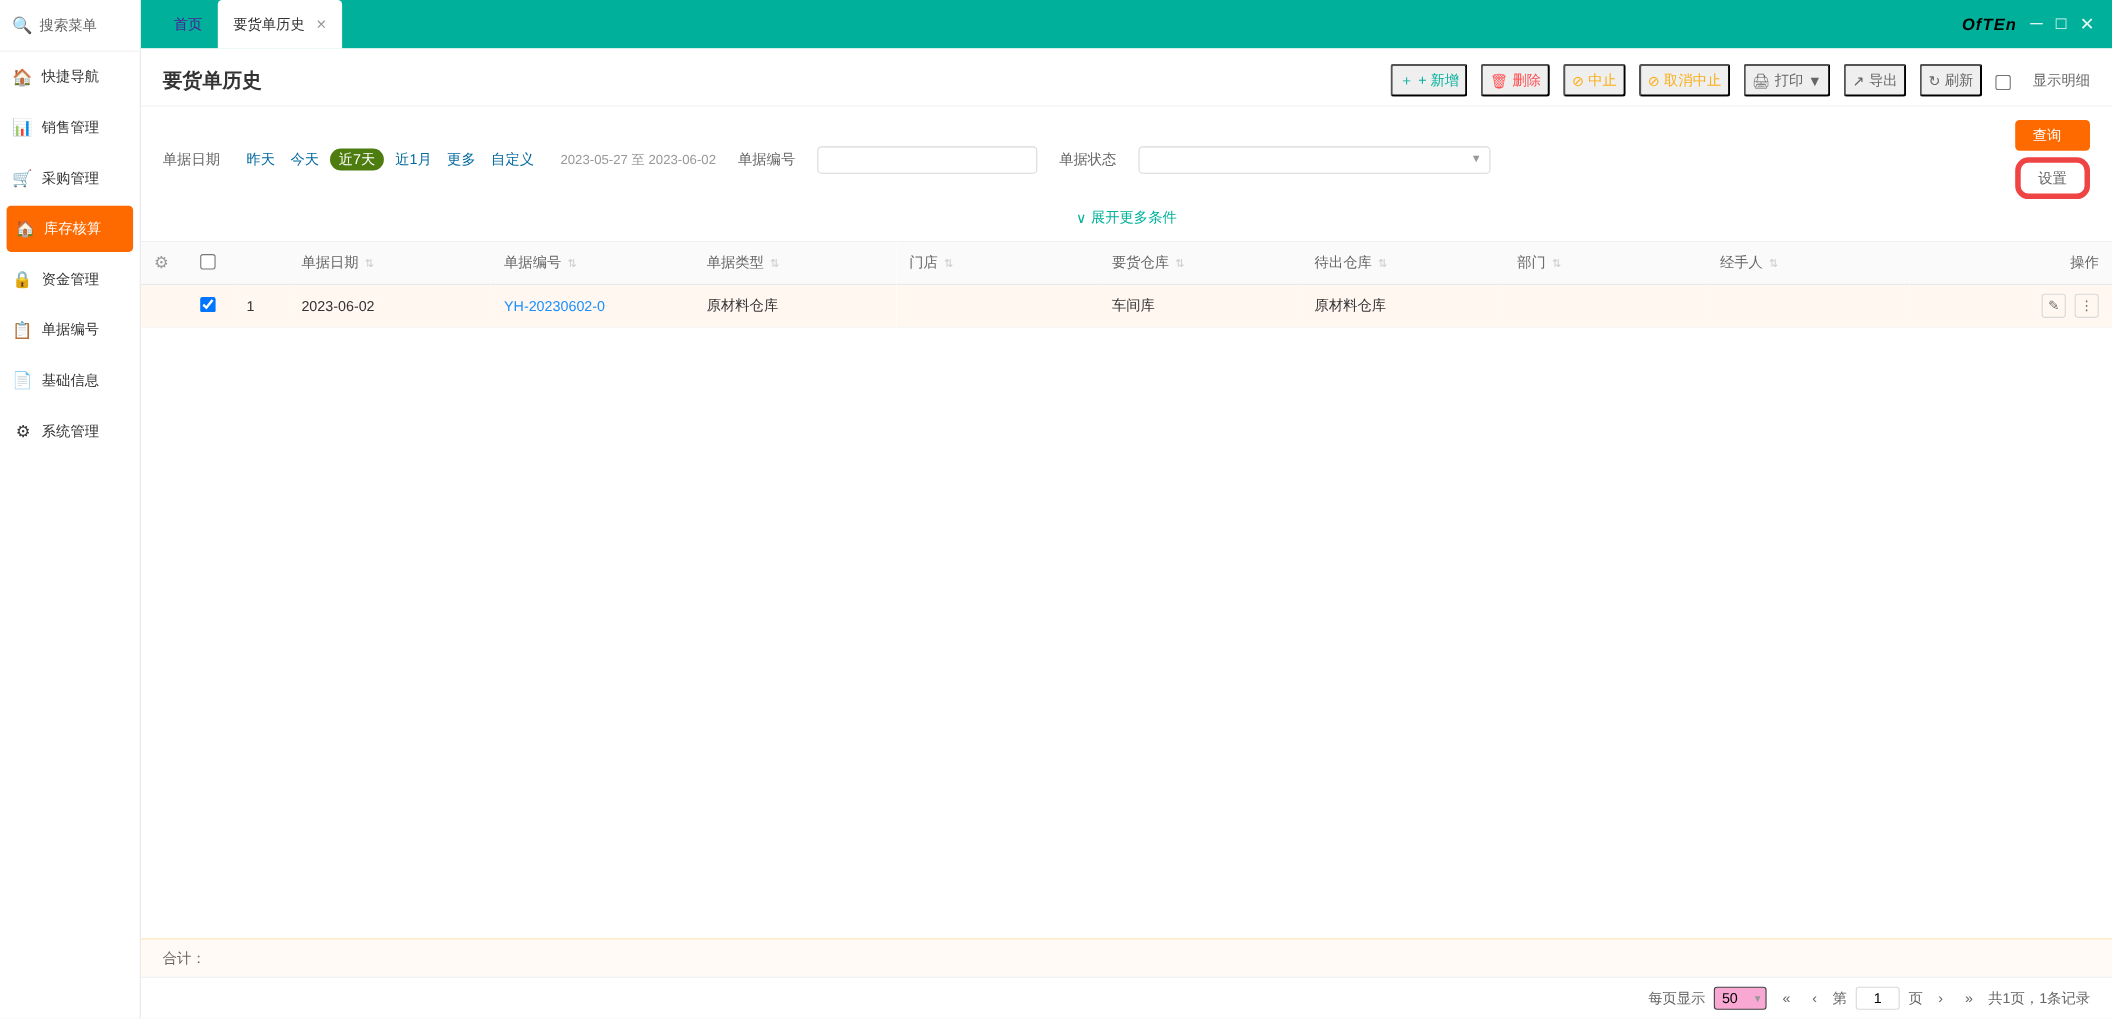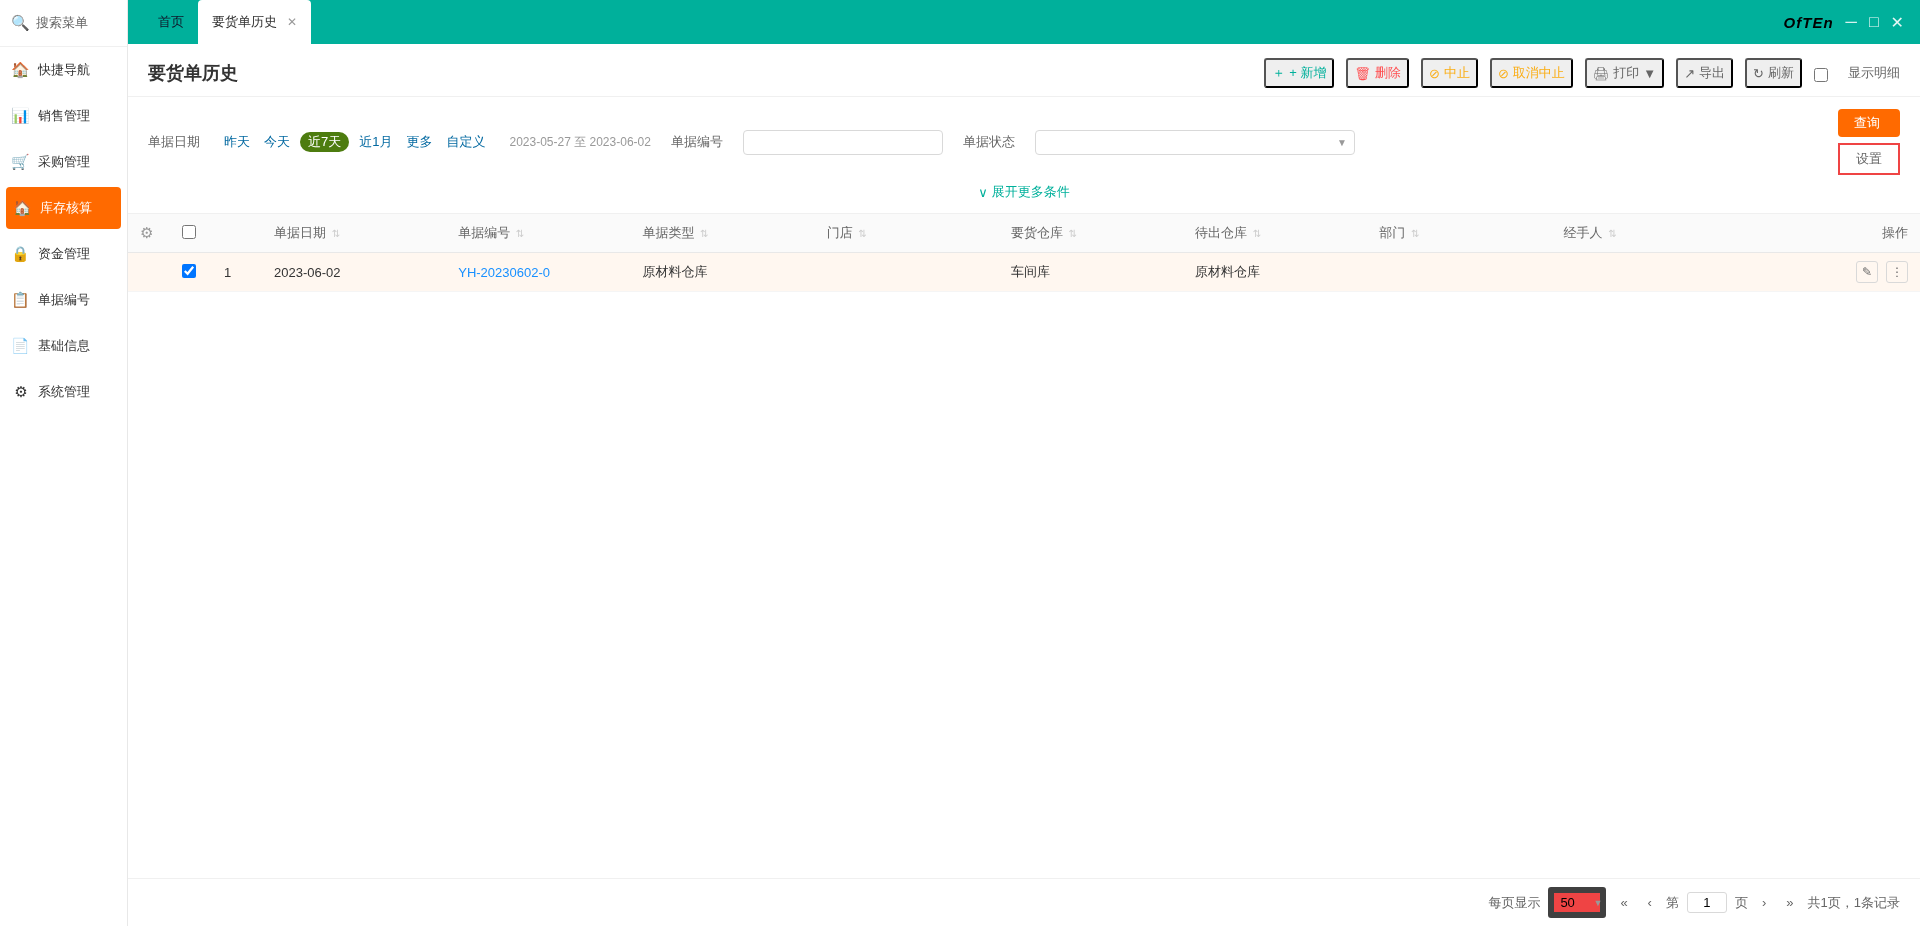--- a/index.html
+++ b/index.html
@@ -71,21 +71,21 @@
     .tab {
       padding: 0 14px;
       height: 44px;
       display: flex;
       align-items: center;
       cursor: pointer;
       color: rgba(255,255,255,0.85);
       font-size: 13px;
       gap: 6px;
     }
-    .tab.home { color: #0f172a; }
+    .tab.home { color: #4c1d95; }
     .tab.active {
       background: #fff;
       color: #333;
       border-radius: 4px 4px 0 0;
     }
     .tab-close {
       font-size: 12px;
       margin-left: 4px;
       color: #999;
     }
@@ -153,23 +153,23 @@
       border-radius: 4px;
       cursor: pointer;
       font-size: 13px;
       display: flex;
       align-items: center;
       gap: 4px;
     }
     .toolbar-btn-secondary {
       background: #fff;
       color: #666;
-      border: 2px solid #ef4444;
+      border: 5px solid #ef4444;
       padding: 5px 16px;
-      border-radius: 0;
+      border-radius: 12px;
       cursor: pointer;
       font-size: 13px;
     }
     .show-detail-label {
       display: flex;
       align-items: flex-end;
       gap: 20px;
       color: #666;
       font-size: 13px;
       cursor: pointer;
@@ -346,26 +346,26 @@
     }
     .pagination-input {
       border: 1px solid #d9d9d9;
       border-radius: 3px;
       width: 40px;
       text-align: center;
       padding: 2px 4px;
       font-size: 13px;
     }
     .page-size-select {
-      border: 6px solid #404040;
+      border: 1px solid #404040;
       border-radius: 3px;
       padding: 2px 18px 2px 6px;
       font-size: 13px;
       appearance: none;
-      background: #ef4444;
+      background: #f9a8d4;
       cursor: pointer;
     }
     .page-size-wrapper {
       position: relative;
       display: inline-block;
     }
     .page-size-wrapper::after {
       content: '▼';
       font-size: 9px;
       color: #999;
@@ -622,20 +622,23 @@
             <div class="row-ops" style="justify-content:flex-end;">
               <span class="row-op-btn">✎</span>
               <span class="row-op-btn">⋮</span>
             </div>
           </td>
         </tr>
       </tbody>
     </table>
   </div>
 
+  <div class="summary-row">
+    <span class="summary-label">合计：</span>
+  </div>
 
   <div class="footer">
     <span style="width:60px;"></span>
     <div class="pagination">
       <span>每页显示</span>
       <div class="page-size-wrapper">
         <select class="page-size-select">
           <option value="50">50</option>
           <option value="10">10</option>
           <option value="20">20</option>

